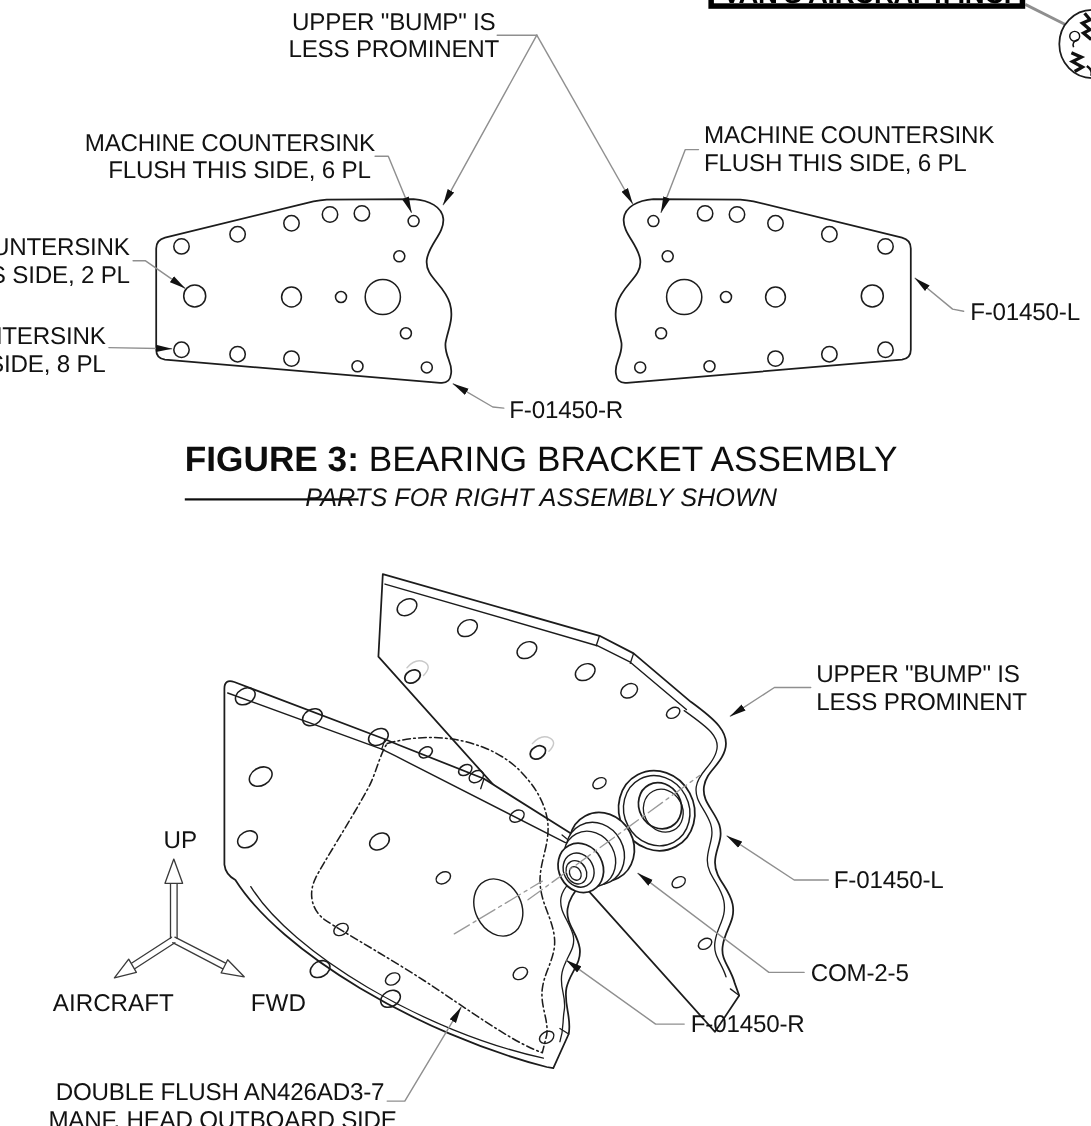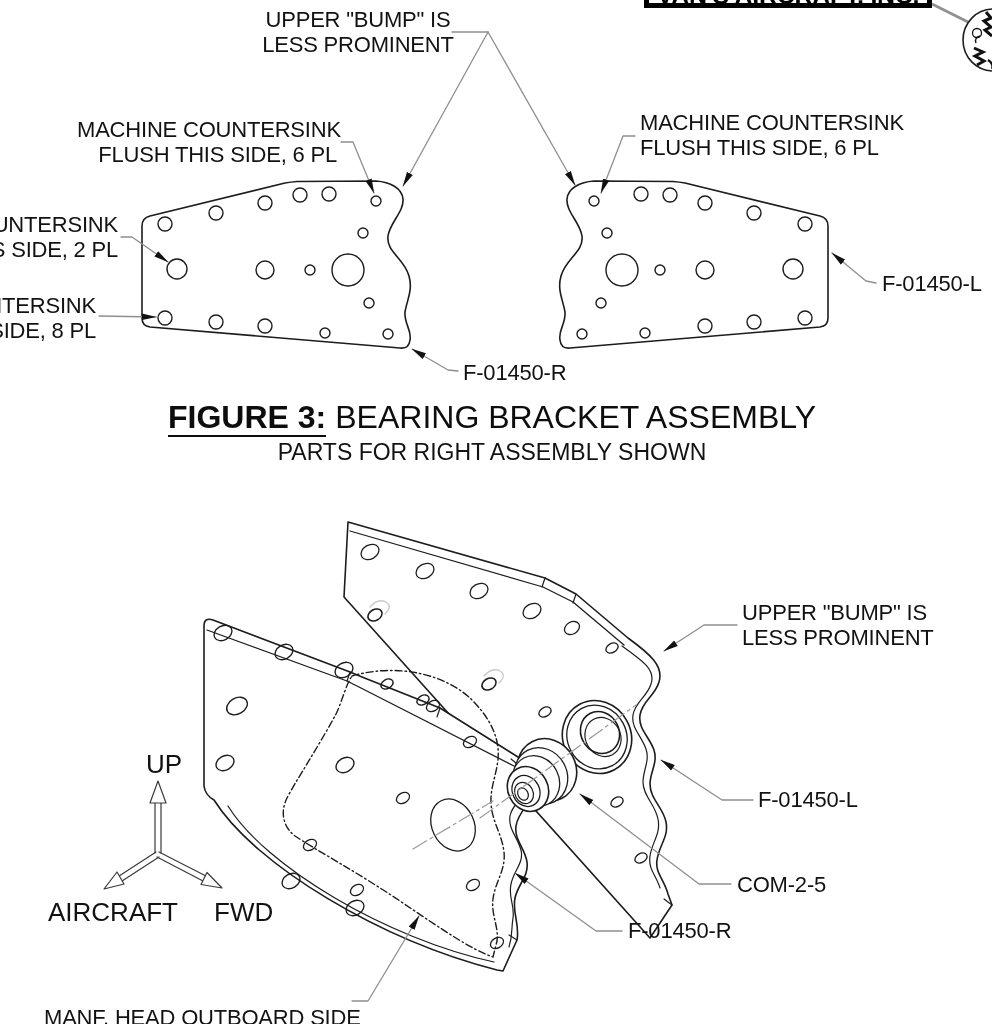--- a/index.html
+++ b/index.html
@@ -14,35 +14,35 @@
   .callout{
     position:absolute;font-size:22px;line-height:25px;white-space:pre;color:#121212;
     letter-spacing:-0.2px;
   }
   .r{text-align:right;}
   .c{text-align:center;}
   .caption{
     position:absolute;left:140px;top:399px;width:704px;text-align:center;
     font-size:32px;line-height:36px;white-space:nowrap;color:#0d0d0d;
   }
-  .caption .figlabel{font-weight:bold;border-bottom:2px solid #0d0d0d;padding-bottom:0;}
+  .caption .figlabel{font-weight:bold;border-bottom:2px solid #0d0d0d;padding-bottom:18px;}
   .caption .figtitle{margin-left:9px;}
   .subcaption{
     position:absolute;left:140px;top:439px;width:704px;text-align:center;
-    font-size:23px;line-height:26px;white-space:nowrap;color:#121212;
+    font-size:23px;line-height:26px;white-space:nowrap;color:#121212;font-style:italic;
   }
   .titlebox{
     position:absolute;left:644px;top:-88px;width:288px;height:96px;
     border:5px solid #000;background:#fff;box-sizing:border-box;
   }
   .titlebox .company{
     position:absolute;left:0;right:0;bottom:-7px;text-align:center;
     font-weight:bold;font-size:25px;letter-spacing:-0.3px;white-space:nowrap;color:#000;
   }
-  .axis{position:absolute;font-size:26px;line-height:24px;color:#121212;white-space:nowrap;}
+  .axis{position:absolute;font-size:22px;line-height:24px;color:#121212;white-space:nowrap;}
 </style>
 </head>
 <body>
 
 <div id="stage">
 
   <svg id="art" width="992" height="1024" viewBox="0 0 992 1024">
     <defs>
       <marker id="ah" viewBox="0 0 13 7" refX="12.5" refY="3.5" markerWidth="15" markerHeight="8" orient="auto" markerUnits="userSpaceOnUse">
         <path d="M0,0.6 L13,3.5 L0,6.4 Z" fill="#111"></path>
@@ -297,19 +297,19 @@
     <span class="figlabel">FIGURE 3:</span><span class="figtitle">BEARING BRACKET ASSEMBLY</span>
   </div>
   <div class="subcaption">PARTS FOR RIGHT ASSEMBLY SHOWN</div>
 
   <div class="callout" style="left:742px;top:600px;"><span>UPPER "BUMP" IS</span><br><span>LESS PROMINENT</span></div>
 
   <div class="callout" style="left:758px;top:787px;">F-01450-L</div>
   <div class="callout" style="left:737px;top:872px;">COM-2-5</div>
   <div class="callout" style="left:628px;top:918px;">F-01450-R</div>
 
-  <div class="callout c" style="left:44px;top:980px;width:312px;"><br><span>MANF. HEAD OUTBOARD SIDE</span></div>
+  <div class="callout c" style="left:44px;top:980px;width:312px;"><span>DOUBLE FLUSH AN426AD3-7</span><br><span>MANF. HEAD OUTBOARD SIDE</span></div>
 
   <div class="axis" style="left:144px;top:752px;width:40px;text-align:center;">UP</div>
   <div class="axis" style="left:48px;top:900px;">AIRCRAFT</div>
-  <div class="axis" style="left:214px;top:900px;">FWD</div>
+  <div class="axis" style="left:228px;top:900px;">FWD</div>
 
 </div>
 
 </body></html>

